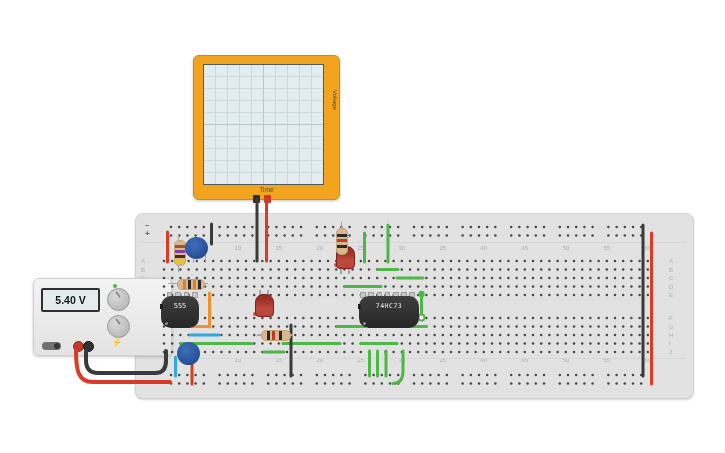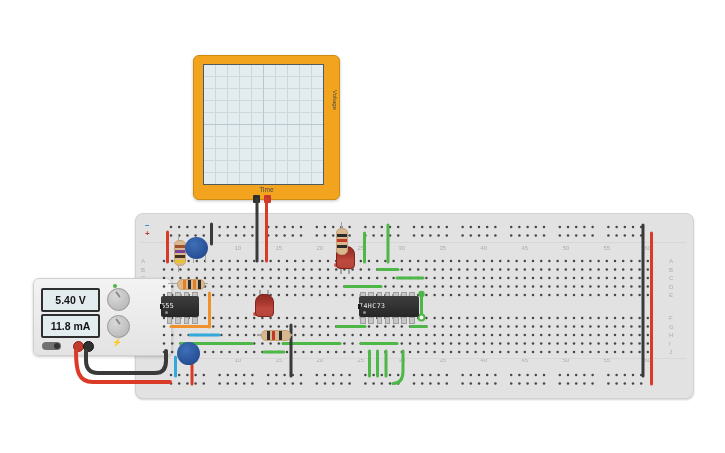--- a/index.html
+++ b/index.html
@@ -34,22 +34,22 @@
   .knob{left:73px;width:21px;height:21px;border-radius:50%;border:1px solid #979797;
        background:radial-gradient(circle at 36% 32%,#dadada,#bdbdbd 70%,#ababab);}
   .knob-notch{left:9px;top:2px;width:2px;height:7px;background:#8a8a8a;border-radius:1px;transform:rotate(-35deg);}
   #psu-led{left:113px;top:284px;width:4px;height:4px;border-radius:50%;background:#4cb648;}
   #psu-toggle{left:8px;top:63px;width:19px;height:8px;background:#707070;border-radius:4px;}
   #psu-toggle i{position:absolute;right:1px;top:1px;width:6px;height:6px;border-radius:50%;background:#333;}
   .psu-term{top:62px;width:9px;height:9px;border-radius:50%;}
   #psu-bolt{left:78px;top:59px;font-size:8px;color:#cfcfcf;}
 
   
-  .ic{height:21px;background:linear-gradient(#3e3e3e,#262626);border-radius:2px;z-index:4;
-      color:#eee;font-family:"DejaVu Sans Mono",monospace;text-align:left;line-height:21px;}
+  .ic{height:32px;background:linear-gradient(#3e3e3e,#262626);border-radius:10px;z-index:4;
+      color:#eee;font-family:"DejaVu Sans Mono",monospace;text-align:center;line-height:21px;}
   .ic .dot{position:absolute;left:4px;bottom:3px;width:3px;height:3px;border-radius:50%;background:#8f8f8f;}
   .ic .notch{position:absolute;left:-1px;top:8px;width:3px;height:5px;border-radius:0 50% 50% 0;background:#1b1b1b;}
   .pin{position:absolute;width:3.5px;height:4.5px;background:#c6c6c6;border:0.5px solid #9e9e9e;z-index:3;}
 
   
   .lead{background:#a5a5a5;z-index:3;}
   .res-body{border-radius:5px;background:#d9b88f;border:0.5px solid #c3a276;z-index:5;}
   .band{position:absolute;}
   .led-body{border-radius:8px 8px 4px 4px;z-index:5;border:0.5px solid #7e241c;
       background:linear-gradient(180deg,#8e2b22 0%,#a83830 38%,#bf4a3e 65%,#b5443a 100%);}
@@ -961,21 +961,20 @@
       <div class="abs scope-mid-v"></div>
     </div>
     <div class="abs" id="scope-time">Time</div>
     <div class="abs" id="scope-volt">Voltage</div>
     <div class="abs scope-tab" style="left:59px;background:#2e2e2e;"></div>
     <div class="abs scope-tab" style="left:70px;background:#c6392b;"></div>
   </div>
 
   <div class="abs" id="psu">
     <div class="abs psu-display" style="top:9px;">5.40 V</div>
-    <div class="abs psu-display" style="top:35px;">11.8 mA</div>
     <div class="abs knob" style="top:9px;">
         <div class="abs knob-notch"></div>
       </div>
     <div class="abs knob" style="top:36px;">
         <div class="abs knob-notch"></div>
       </div>
     <div class="abs" id="psu-toggle">
         <i></i>
       </div>
     <div class="abs psu-term" style="left:39px;background:#c23b2a;border:1px solid #8e2418;"></div>

